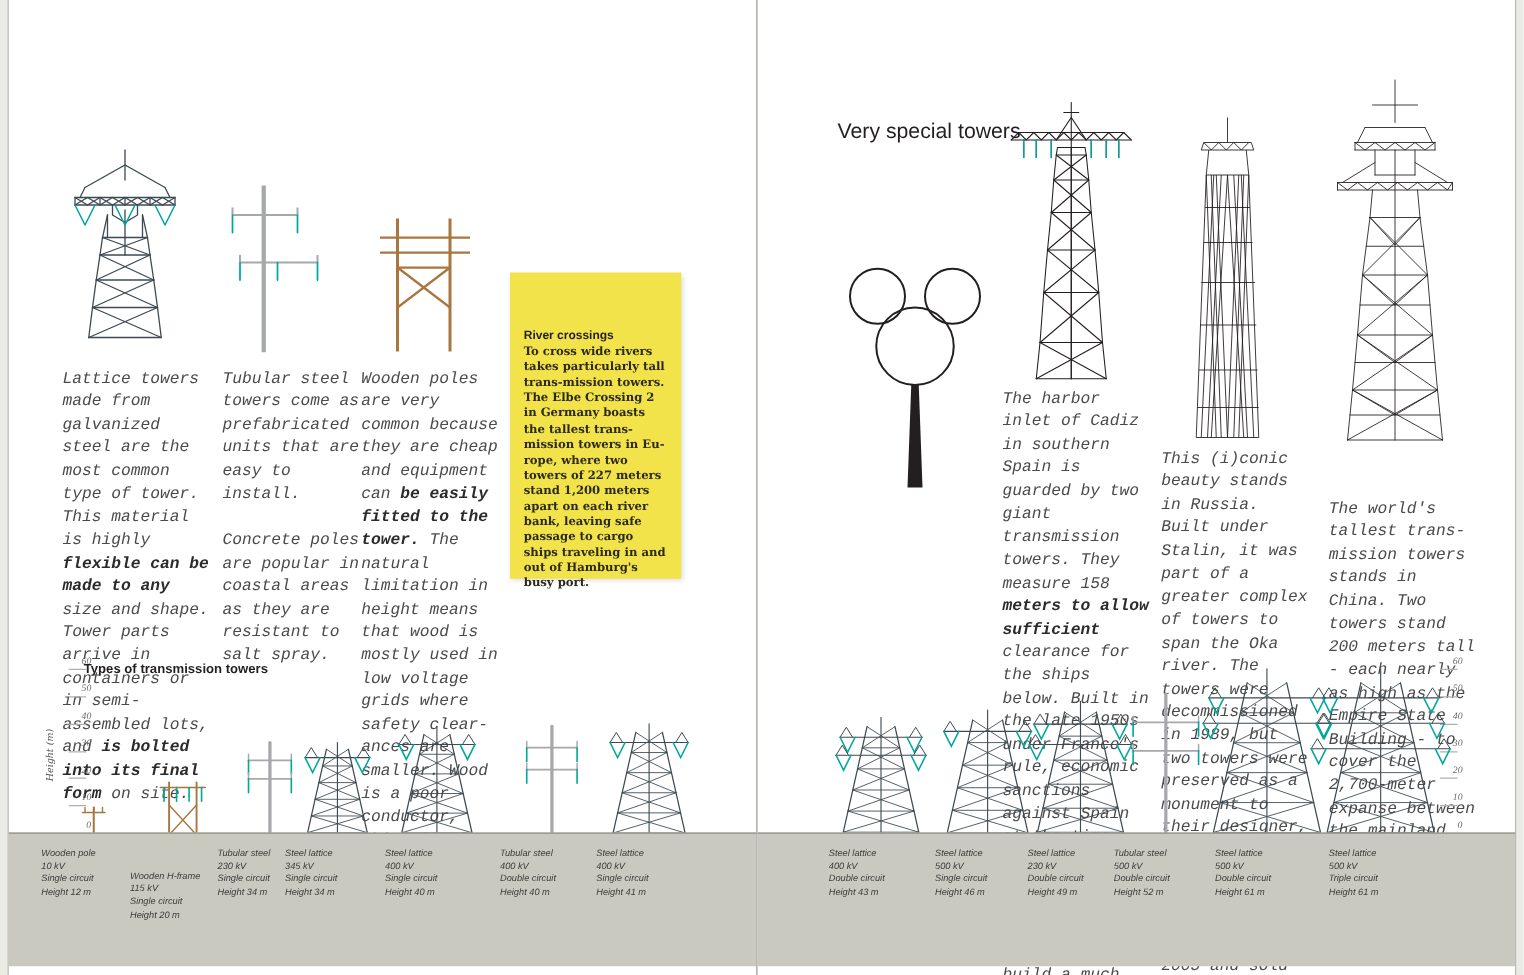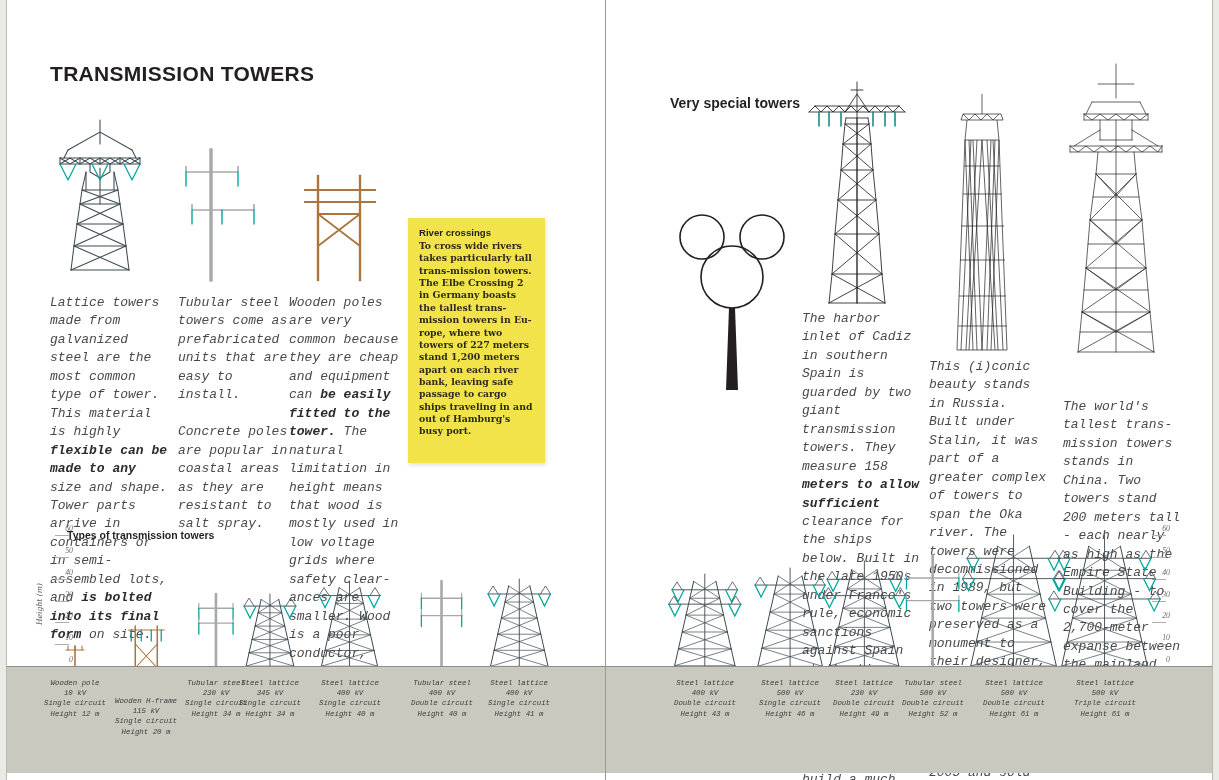--- a/index.html
+++ b/index.html
@@ -22,42 +22,42 @@
   .page-edge-r { position:absolute; right:0; top:0; width:6px; height:780px; background:#ebebe5; }
   .outer-line-l { position:absolute; left:6px; top:0; width:1px; height:780px; background:#b9b9b2; }
   .outer-line-r { position:absolute; right:6px; top:0; width:1px; height:780px; background:#b9b9b2; }
 
   h1.title {
     position: absolute; left: 50px; top: 62px;
     font-size: 21px; font-weight: bold; letter-spacing: 0.3px;
     color: #231f20;
   }
   .section-head {
-    font-size: 14px; font-weight: bold; color: #231f20;
+    font-size: 17px; font-weight: normal; color: #231f20;
   }
 
   .bodytext {
     font-family: Liberation Mono, monospace;
     font-style: italic;
     font-size: 13px;
     line-height: 1.42;
     color: #4a4a4a;
   }
   .bodytext b { font-weight: bold; font-style: italic; color: #2b2b2b; }
 
   
   .callout {
     position: absolute; left: 408px; top: 218px; width: 137px; height: 245px;
     background: #f2e34a;
     padding: 9px 11px 10px 11px;
     box-shadow: 1px 2px 4px rgba(0,0,0,0.13);
   }
   .callout h3 {
     font-family: "Liberation Sans", sans-serif;
-    font-size: 9.6px; font-weight: bold; color: #231f20; margin-bottom: 2px;
+    font-size: 9.6px; font-weight: bold; color: #231f20; margin-bottom: 2px; margin-top: 36px;
   }
   .callout p {
     font-family: "DejaVu Serif", serif;
     font-size: 9.3px; line-height: 1.33; color: #2d2a1c; font-style: normal; font-weight: bold;
   }
 
   
   .chart-title {
     position: absolute; font-size: 10.5px; font-weight: bold; color: #231f20;
   }
@@ -81,44 +81,42 @@
   .tick {
     position: absolute;
     font-family: Liberation Serif, serif; font-style: italic;
     font-size: 7.8px; color: #6a6a6a;
     text-align: right; width: 18px;
   }
   .tickline { position: absolute; height: 1px; background: #b0b0aa; width: 14px; }
 
   .cap {
     position: absolute;
-    font-family: Liberation Mono, monospace; font-style: italic;
+    font-family: Liberation Sans, sans-serif; font-style: italic;
     font-size: 7.4px; line-height: 1.38; color: #3c3c3c;
-    text-align: center;
   }
 
   svg { display: block; overflow: visible; }
   .stroke-dark { stroke: #3d4a52; fill: none; }
   .stroke-teal { stroke: #00a79d; fill: none; }
   .stroke-wood { stroke: #a8763e; fill: none; }
   .stroke-grey { stroke: #a6a8ab; fill: none; }
   .stroke-blk  { stroke: #231f20; fill: none; }
 </style>
 </head>
 <body>
 
 <div class="page">
 
   <div class="page-edge-l"></div>
   <div class="outer-line-l"></div>
   <div class="page-edge-r"></div>
   <div class="outer-line-r"></div>
   <div class="spine"></div>
 
-  <h1 class="title">TRANSMISSION TOWERS</h1>
 
   <svg style="position:absolute;left:52px;top:112px;" width="96" height="168" viewBox="0 0 96 168">
     <g class="stroke-dark" stroke-width="1.05" stroke-linecap="round">
       <path d="M48 8 L48 32"></path>
       <path d="M16 38 L48 20 L80 38"></path>
       <path d="M8 46 L88 46 M8 52 L88 52"></path>
       <path d="M8 46 L8 52 M88 46 L88 52 M28 46 L28 52 M68 46 L68 52 M48 46 L48 52"></path>
       <path d="M8 46 L18 52 L28 46 L38 52 L48 46 L58 52 L68 46 L78 52 L88 46"></path>
       <path d="M8 52 L18 46 L28 52 L38 46 L48 52 L58 46 L68 52 L78 46 L88 52"></path>
       <path d="M16 38 L12 46 M80 38 L84 46"></path>

